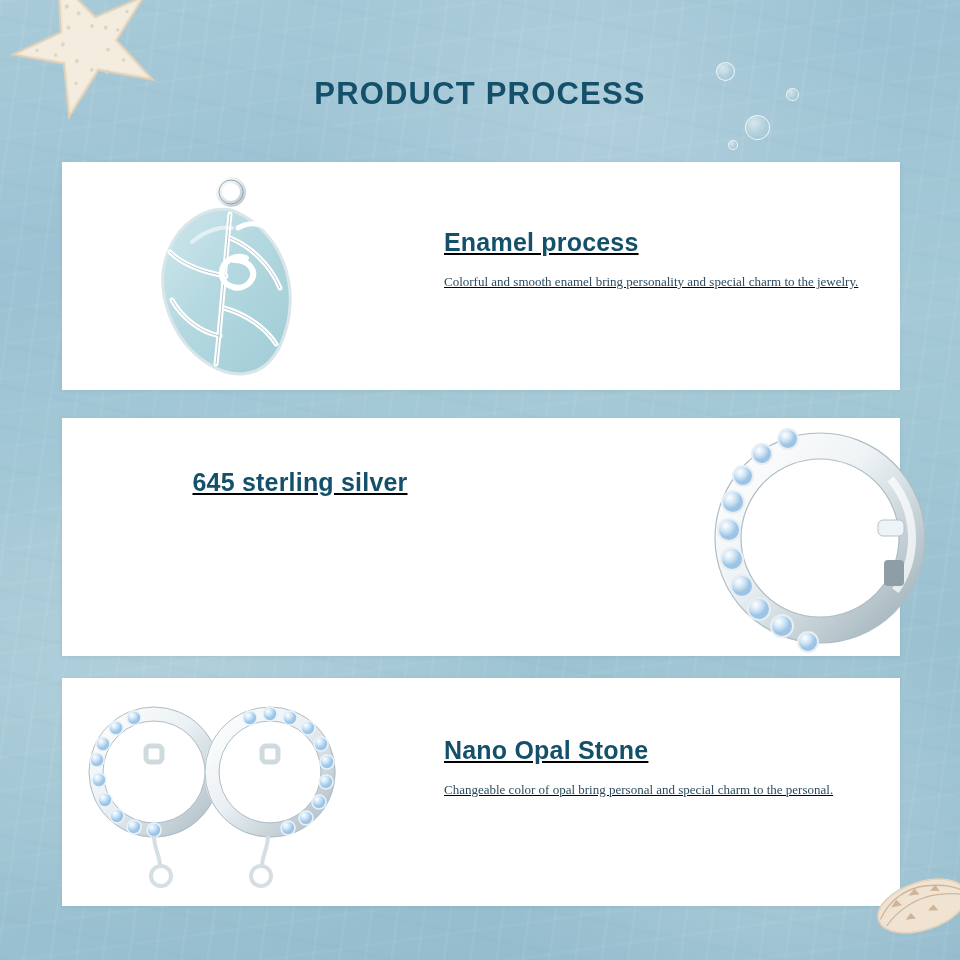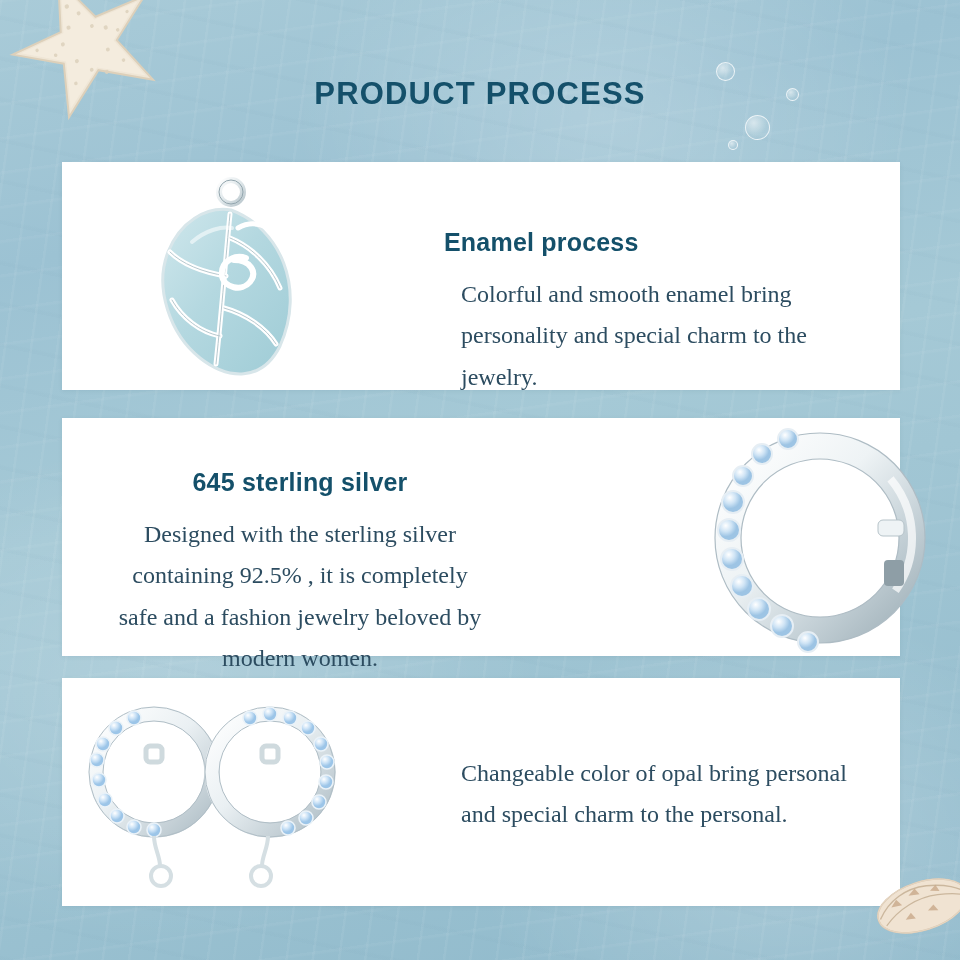--- a/index.html
+++ b/index.html
@@ -51,32 +51,32 @@
 
   .card {
     position: absolute;
     background: #ffffff;
     box-shadow: 0 1px 4px rgba(60,95,115,0.10);
   }
   .card1 { left: 62px; top: 162px; width: 838px; height: 228px; }
   .card2 { left: 62px; top: 418px; width: 838px; height: 238px; }
   .card3 { left: 62px; top: 678px; width: 838px; height: 228px; }
 
-  .txt-block { position: absolute; }
+  .txt-block { position: absolute; text-decoration: underline; }
   .txt-block h2 {
     margin: 0 0 14px 0;
     font-size: 25px;
     font-weight: bold;
     color: #14506a;
     letter-spacing: 0.2px;
   }
   .txt-block p {
-    margin: 17px;
+    margin: 0;
     font-family: "Liberation Serif", serif;
-    font-size: 24px;
+    font-size: 13px;
     line-height: 1.72;
     color: #2c4c60;
   }
 
   .b1 { left: 444px; top: 228px; width: 420px; }
   .b2 { left: 100px; top: 468px; width: 400px; text-align: center; }
   .b2 h2 { text-align: center; }
   .b3 { left: 444px; top: 736px; width: 448px; }
 
   
@@ -227,21 +227,20 @@
       <circle cx="86" cy="19" r="10" fill="url(#opalG)" stroke="#e6eef4" stroke-width="2"></circle>
       <circle cx="106" cy="222" r="10" fill="url(#opalG)" stroke="#e6eef4" stroke-width="2"></circle>
     </g>
 
     <rect x="182" y="140" width="20" height="26" rx="4" fill="#8e9ea6"></rect>
     <rect x="176" y="100" width="26" height="16" rx="5" fill="#eef3f5" stroke="#b6c3c9" stroke-width="1"></rect>
   </svg>
 
   <div class="txt-block b2">
     <h2>645 sterling silver</h2>
-    <p>Designed with the sterling silver containing 92.5% , it is completely safe and a fashion jewelry beloved by modern women.</p>
   </div>
 
   <div class="card card3"></div>
 
   <svg class="art hoops-pair" viewBox="0 0 300 228">
     <defs>
       <linearGradient id="silverG3" x1="0" y1="0" x2="1" y2="1">
         <stop offset="0%" stop-color="#ffffff"></stop>
         <stop offset="45%" stop-color="#eaf0f3"></stop>
         <stop offset="100%" stop-color="#aebdc5"></stop>
@@ -291,20 +290,21 @@
         <circle cx="36" cy="46" r="7" fill="url(#opalG2)" stroke="#eaf2f8" stroke-width="1.6"></circle>
         <circle cx="18" cy="56" r="7" fill="url(#opalG2)" stroke="#eaf2f8" stroke-width="1.6"></circle>
       </g>
       <rect x="-8" y="-26" width="16" height="16" rx="4" fill="none" stroke="#cfdade" stroke-width="5"></rect>
       <path d="M-2,64 C-2,76 -8,84 -8,94" fill="none" stroke="#d5dfe3" stroke-width="4"></path>
       <circle cx="-9" cy="104" r="10" fill="none" stroke="#d5dfe3" stroke-width="4"></circle>
     </g>
   </svg>
 
   <div class="txt-block b3">
+    <h2>Nano Opal Stone</h2>
     <p>Changeable color of opal bring personal and special charm to the personal.</p>
   </div>
 
   <svg class="art shell" viewBox="0 0 108 82">
     <g transform="rotate(-18 54 41)">
       <ellipse cx="54" cy="42" rx="46" ry="24" fill="#f0e3d2" stroke="#d9c7b0" stroke-width="1.5"></ellipse>
       <path d="M10,42 C24,26 44,20 64,24 C82,28 96,36 100,44" fill="none" stroke="#cbb79d" stroke-width="1.4"></path>
       <path d="M14,50 C30,38 52,32 72,36 C88,39 98,44 101,48" fill="none" stroke="#cbb79d" stroke-width="1.2"></path>
       <g fill="#c9a98a" opacity="0.8">
         <path d="M24,34 l7,-6 l4,7 z"></path>

